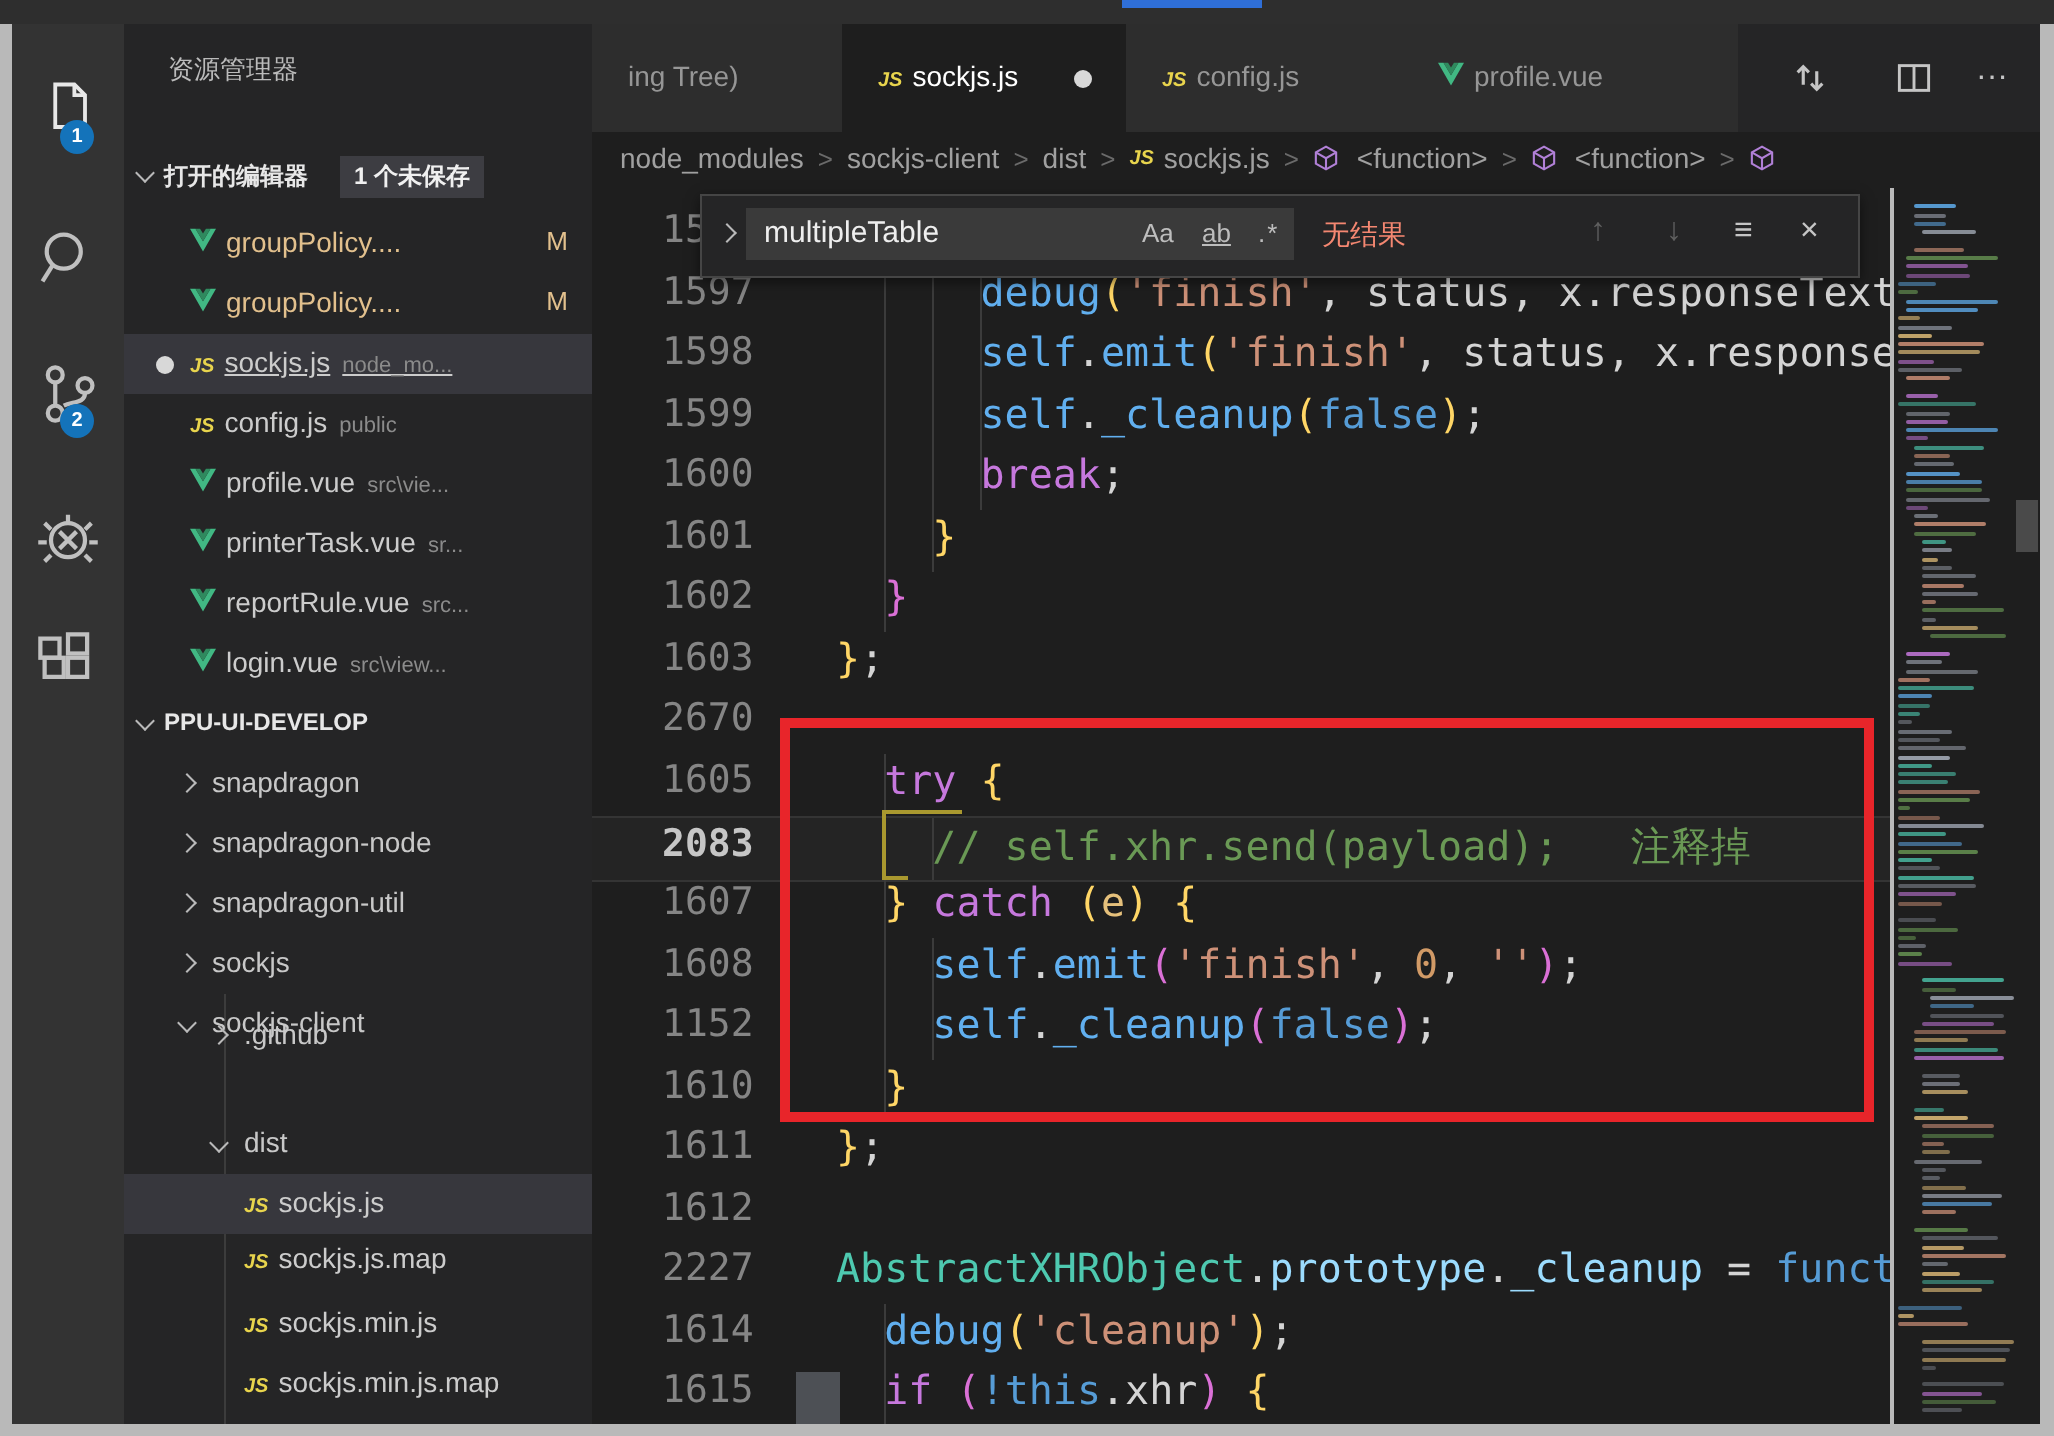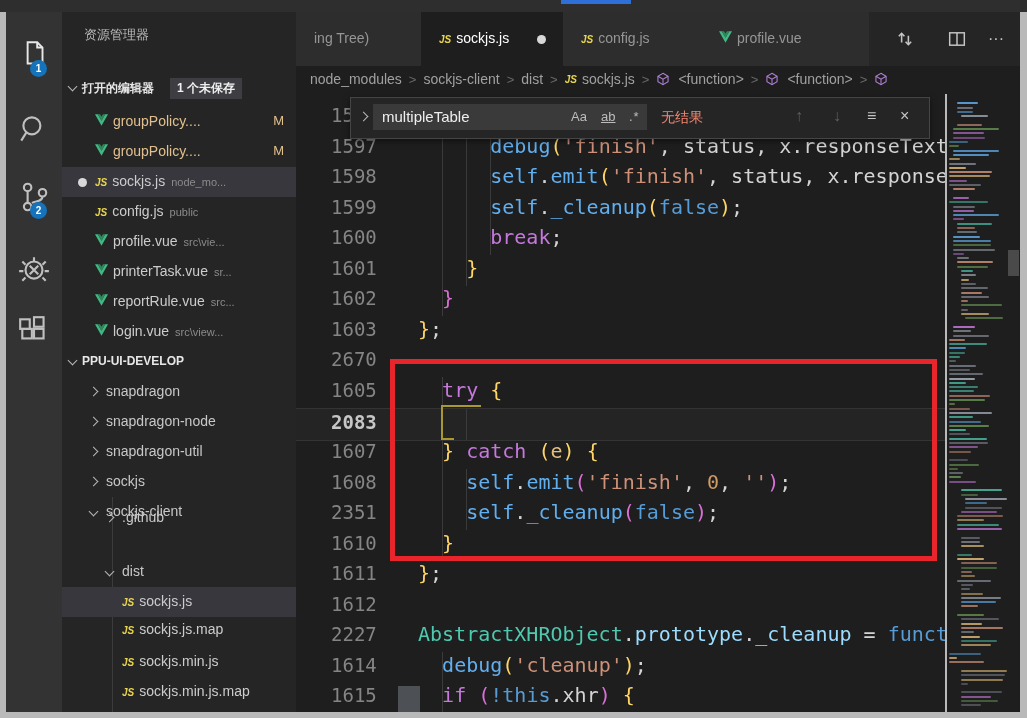--- a/index.html
+++ b/index.html
@@ -161,21 +161,21 @@
       </div>
       <div class="row" style="top: 125px;">
         <span class="nm" style="left: 33px;"><span class="vue-icon"><svg viewBox="0 0 16 14">
               <path fill="#41B883" d="M0 0h3.4L8 7.8 12.6 0H16L8 14z"></path>
               <path fill="#2f8a5e" d="M3.4 0h2.8L8 3 9.8 0h2.8L8 7.8z"></path>
             </svg></span><span style="color: rgb(226, 192, 141);">groupPolicy....</span></span>
         <span class="gitm">M</span>
       </div>
       <div class="row sel" style="top: 155px;">
         <span class="dot" style="left: 16px;"></span>
-        <span class="nm" style="left: 33px;"><span class="js-icon">JS</span><span>sockjs.js</span><span class="desc">node_mo...</span></span>
+        <span class="nm" style="left: 33px; text-decoration: underline;"><span class="js-icon">JS</span><span>sockjs.js</span><span class="desc">node_mo...</span></span>
       </div>
       <div class="row" style="top: 185px;">
         <span class="nm" style="left: 33px;"><span class="js-icon">JS</span><span>config.js</span><span class="desc">public</span></span>
       </div>
       <div class="row" style="top: 215px;">
         <span class="nm" style="left: 33px;"><span class="vue-icon"><svg viewBox="0 0 16 14">
               <path fill="#41B883" d="M0 0h3.4L8 7.8 12.6 0H16L8 14z"></path>
               <path fill="#2f8a5e" d="M3.4 0h2.8L8 3 9.8 0h2.8L8 7.8z"></path>
             </svg></span><span>profile.vue</span><span class="desc">src\vie...</span></span>
       </div>
@@ -384,35 +384,35 @@
     </div>
     <div class="cl" style="top: 282.95px;">
       <span class="num">1605</span>
       <span class="iguide" style="left: 146px;"></span>
       <span class="code"><span style="color: rgb(212, 212, 212);">  </span><span style="color: rgb(198, 120, 221);">try</span><span style="color: rgb(212, 212, 212);"> </span><span style="color: rgb(255, 214, 102);">{</span></span>
     </div>
     <div class="cl cur" style="top: 313.5px;">
       <span class="num">2083</span>
       <span class="iguide" style="left: 146px;"></span>
       <span class="iguide" style="left: 170px;"></span>
-      <span class="code"><span style="color: rgb(212, 212, 212);">    </span></span>
+      <span class="code"><span style="color: rgb(212, 212, 212);">    </span><span style="color: rgb(106, 153, 85);">// self.xhr.send(payload);   注释掉</span></span>
     </div>
     <div class="cl" style="top: 344.05px;">
       <span class="num">1607</span>
       <span class="iguide" style="left: 146px;"></span>
       <span class="code"><span style="color: rgb(212, 212, 212);">  </span><span style="color: rgb(255, 214, 102);">}</span><span style="color: rgb(212, 212, 212);"> </span><span style="color: rgb(198, 120, 221);">catch</span><span style="color: rgb(212, 212, 212);"> </span><span style="color: rgb(255, 214, 102);">(</span><span style="color: rgb(229, 192, 123);">e</span><span style="color: rgb(255, 214, 102);">)</span><span style="color: rgb(212, 212, 212);"> </span><span style="color: rgb(255, 214, 102);">{</span></span>
     </div>
     <div class="cl" style="top: 374.6px;">
       <span class="num">1608</span>
       <span class="iguide" style="left: 146px;"></span>
       <span class="iguide" style="left: 170px;"></span>
       <span class="code"><span style="color: rgb(212, 212, 212);">    </span><span style="color: rgb(97, 175, 239);">self</span><span style="color: rgb(212, 212, 212);">.</span><span style="color: rgb(97, 175, 239);">emit</span><span style="color: rgb(218, 112, 214);">(</span><span style="color: rgb(206, 145, 120);">'finish'</span><span style="color: rgb(212, 212, 212);">, </span><span style="color: rgb(209, 154, 102);">0</span><span style="color: rgb(212, 212, 212);">, </span><span style="color: rgb(206, 145, 120);">''</span><span style="color: rgb(218, 112, 214);">)</span><span style="color: rgb(212, 212, 212);">;</span></span>
     </div>
     <div class="cl" style="top: 405.15px;">
-      <span class="num">2351</span>
+      <span class="num">1152</span>
       <span class="iguide" style="left: 146px;"></span>
       <span class="iguide" style="left: 170px;"></span>
       <span class="code"><span style="color: rgb(212, 212, 212);">    </span><span style="color: rgb(97, 175, 239);">self</span><span style="color: rgb(212, 212, 212);">.</span><span style="color: rgb(97, 175, 239);">_cleanup</span><span style="color: rgb(218, 112, 214);">(</span><span style="color: rgb(86, 156, 214);">false</span><span style="color: rgb(218, 112, 214);">)</span><span style="color: rgb(212, 212, 212);">;</span></span>
     </div>
     <div class="cl" style="top: 435.7px;">
       <span class="num">1610</span>
       <span class="iguide" style="left: 146px;"></span>
       <span class="code"><span style="color: rgb(212, 212, 212);">  </span><span style="color: rgb(255, 214, 102);">}</span></span>
     </div>
     <div class="cl" style="top: 466.25px;">

